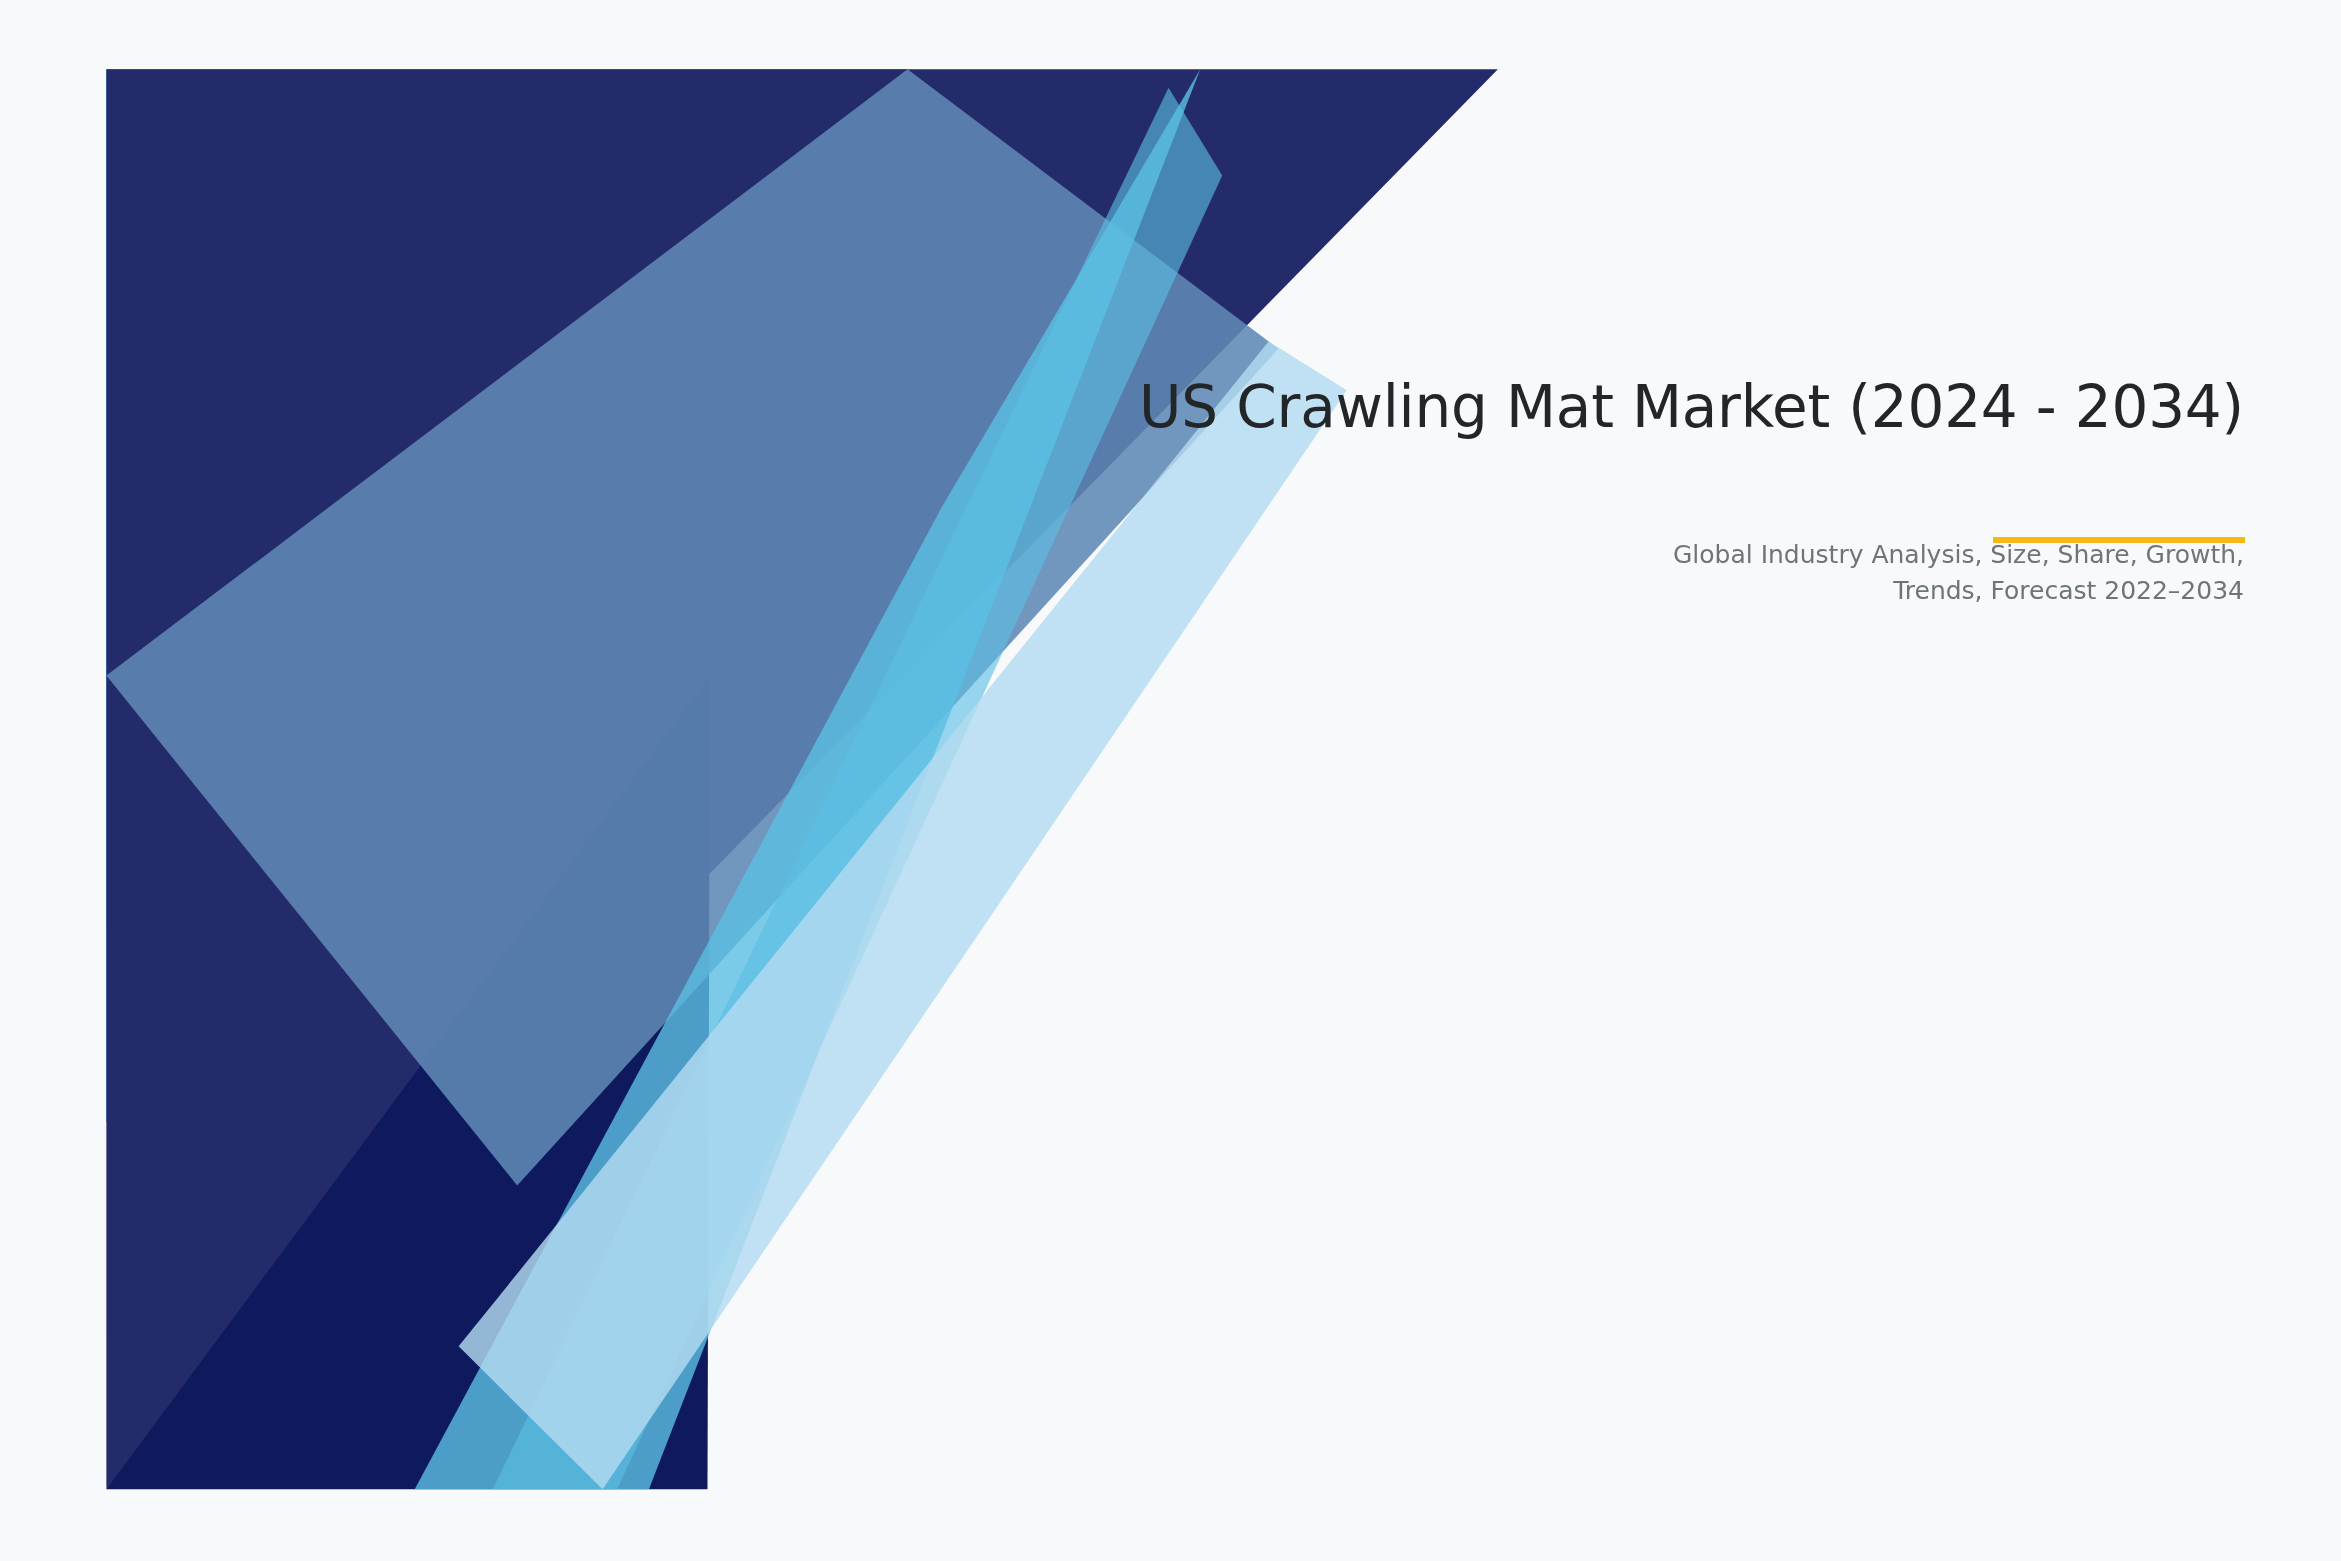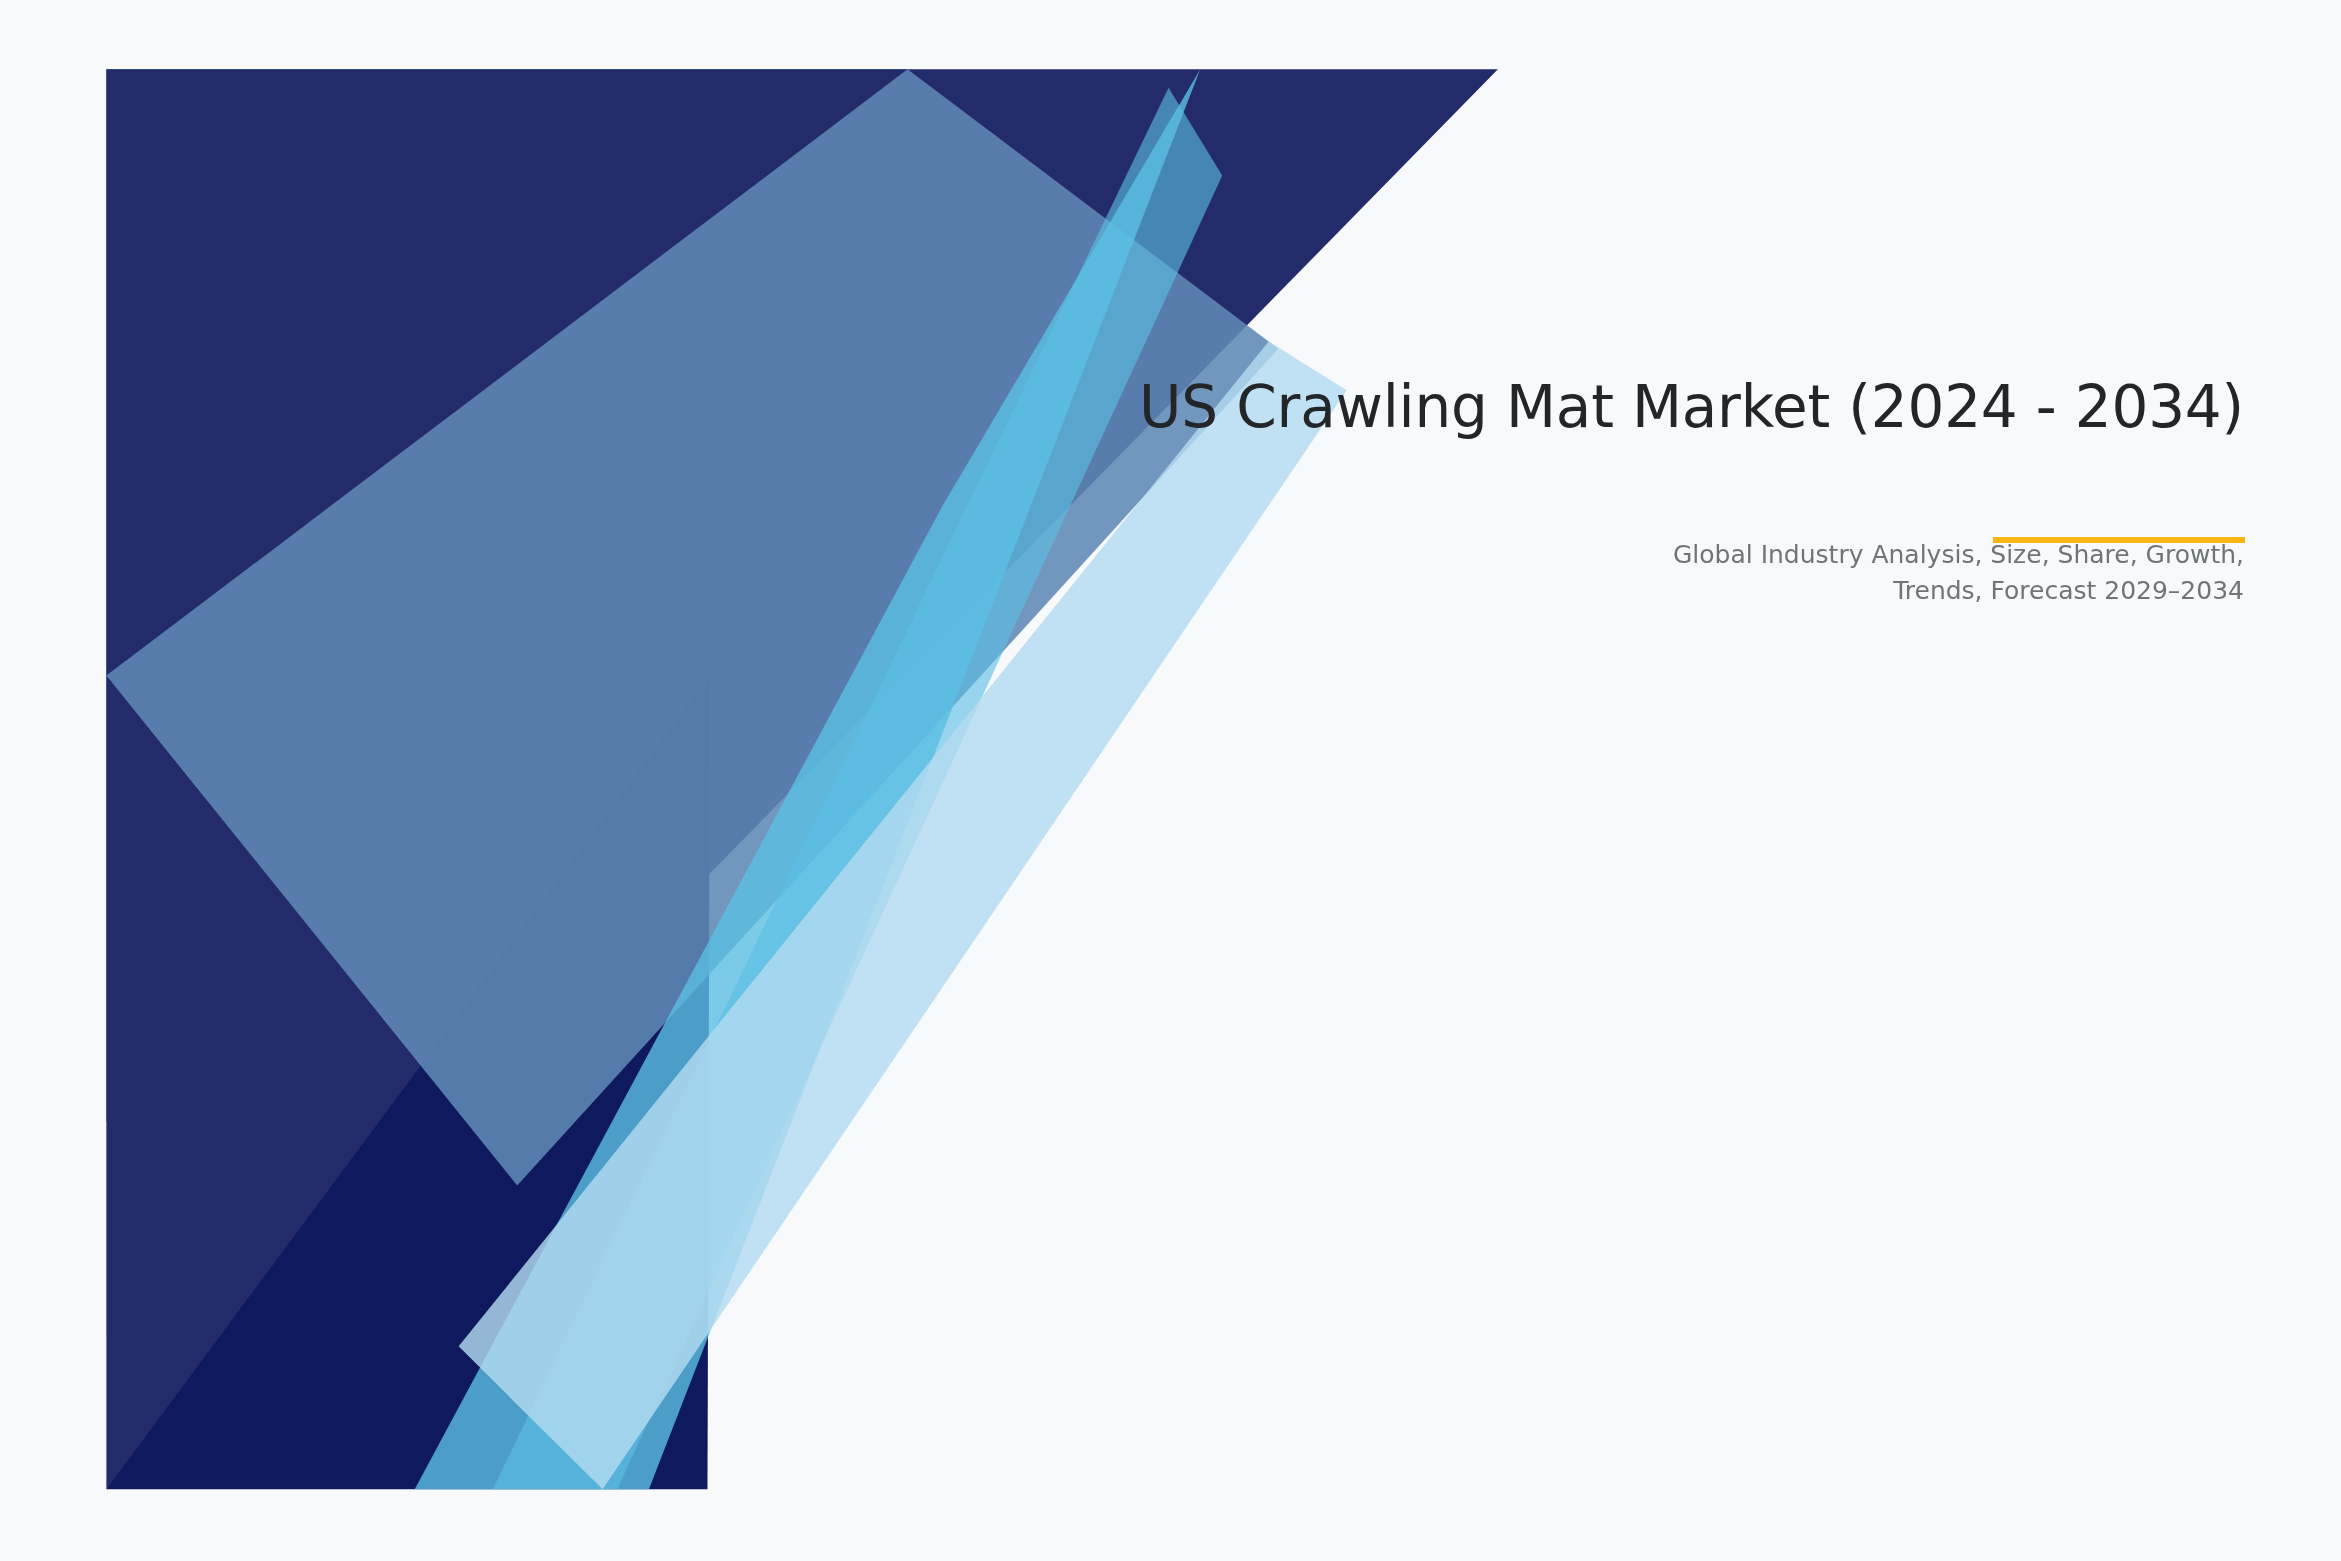--- a/index.html
+++ b/index.html
@@ -92,19 +92,19 @@
         <polygon points="1455,1385 1450,3053 218,3053" fill="#0f1a5e" fill-opacity="1"></polygon>
         <polygon points="218,1385 1860,142 2620,715 1060,2430" fill="#6089b5" fill-opacity="0.88"></polygon>
         <polygon points="2460,142 1930,1040 850,3053 1330,3053" fill="#5bbfe4" fill-opacity="0.8"></polygon>
         <polygon points="2395,180 1010,3053 1265,3053 2505,360" fill="#5bbfe4" fill-opacity="0.62"></polygon>
         <polygon points="2600,700 2760,800 1235,3053 940,2760" fill="#b3daf0" fill-opacity="0.82"></polygon>
       </g>
   </svg>
 
   <div id="text-block">
     <h1 id="report-title" style="color: rgb(35, 38, 41);">US Crawling Mat Market (2024 - 2034)</h1>
-    <p id="report-subtitle" style="color: rgb(110, 117, 121);">Global Industry Analysis, Size, Share, Growth, Trends, Forecast 2029–2034</p>
+    <p id="report-subtitle" style="color: rgb(110, 117, 121);">Global Industry Analysis, Size, Share, Growth, Trends, Forecast 2022–2034</p>
   </div>
 
   <div id="title-underline" style="background: rgb(249, 183, 23);"></div>
 
 </div>
 
 
 </body></html>

